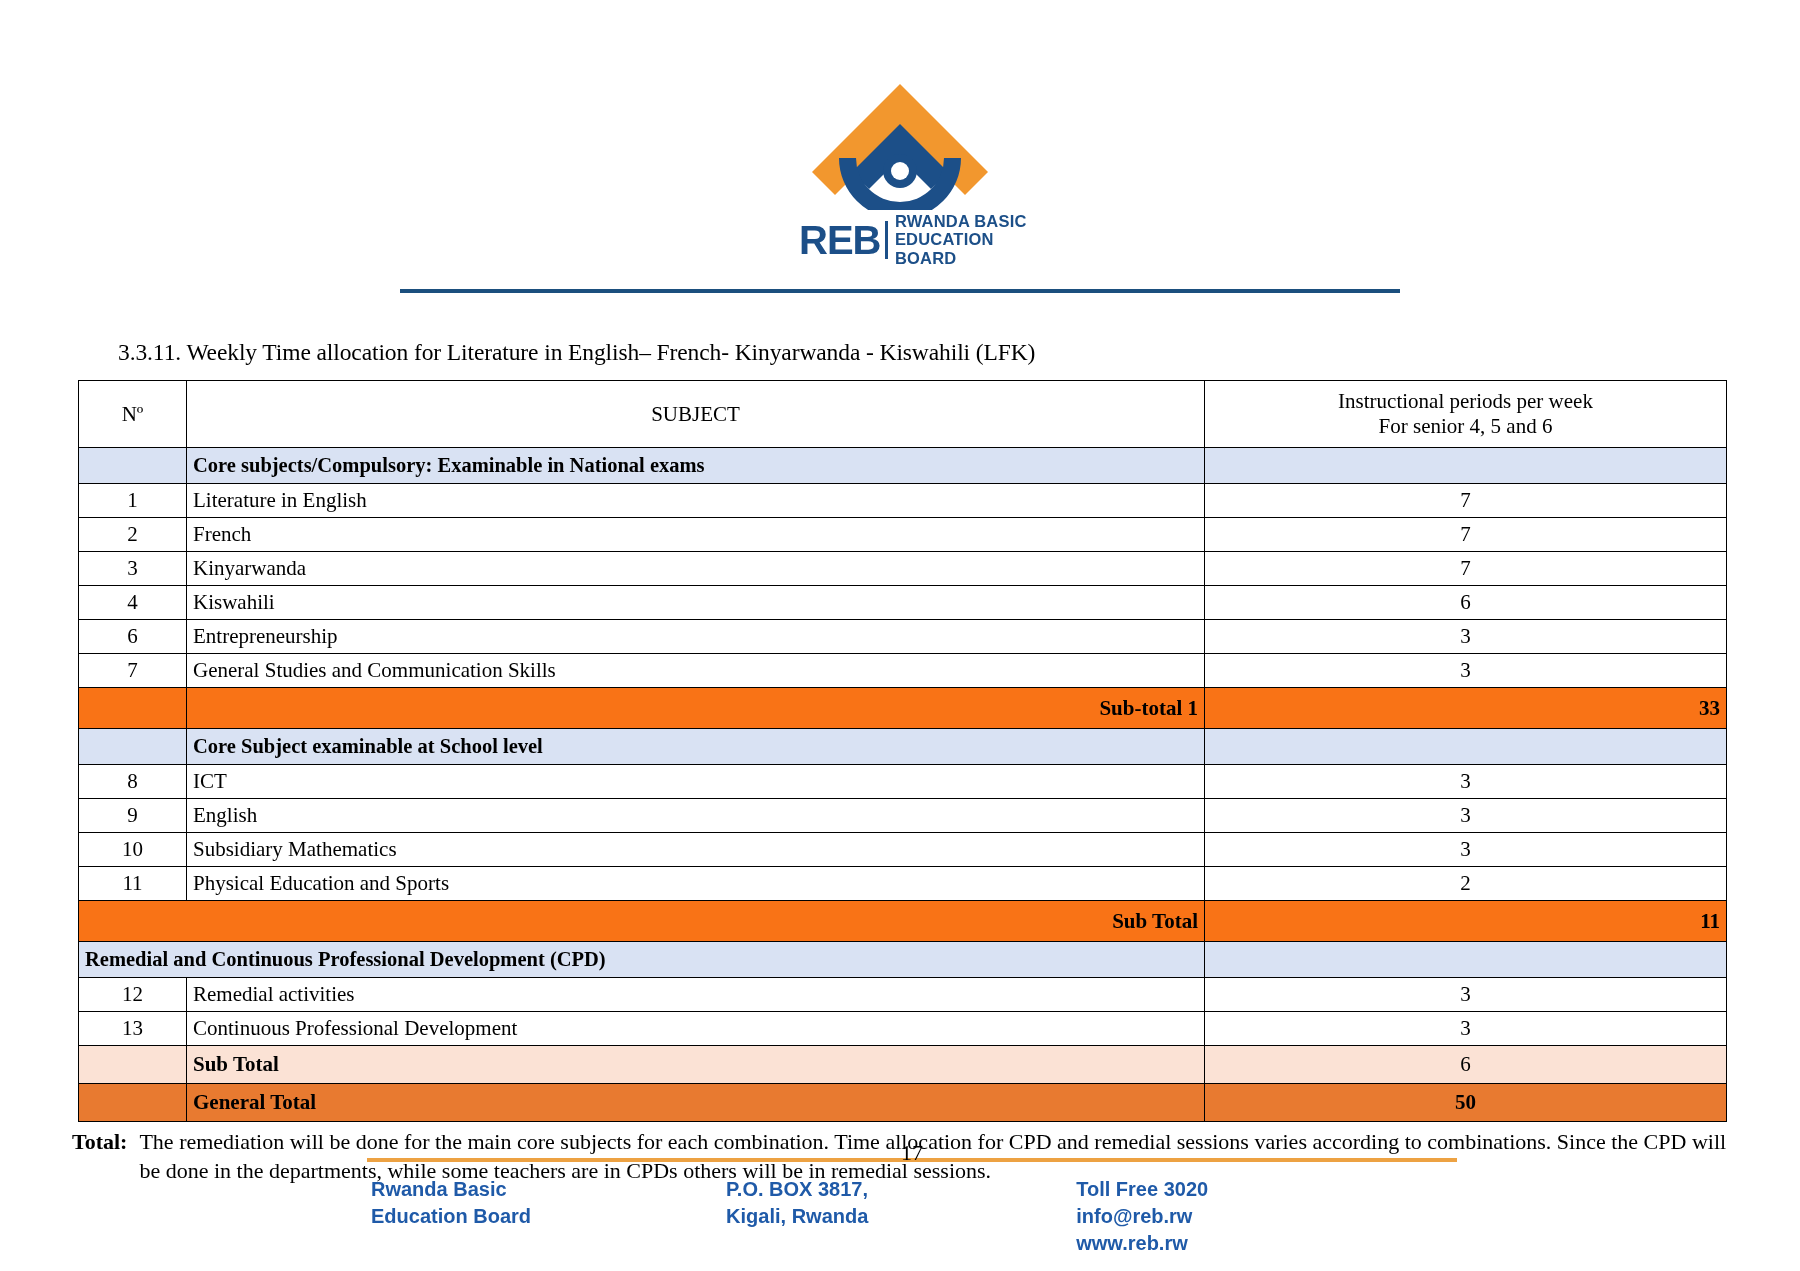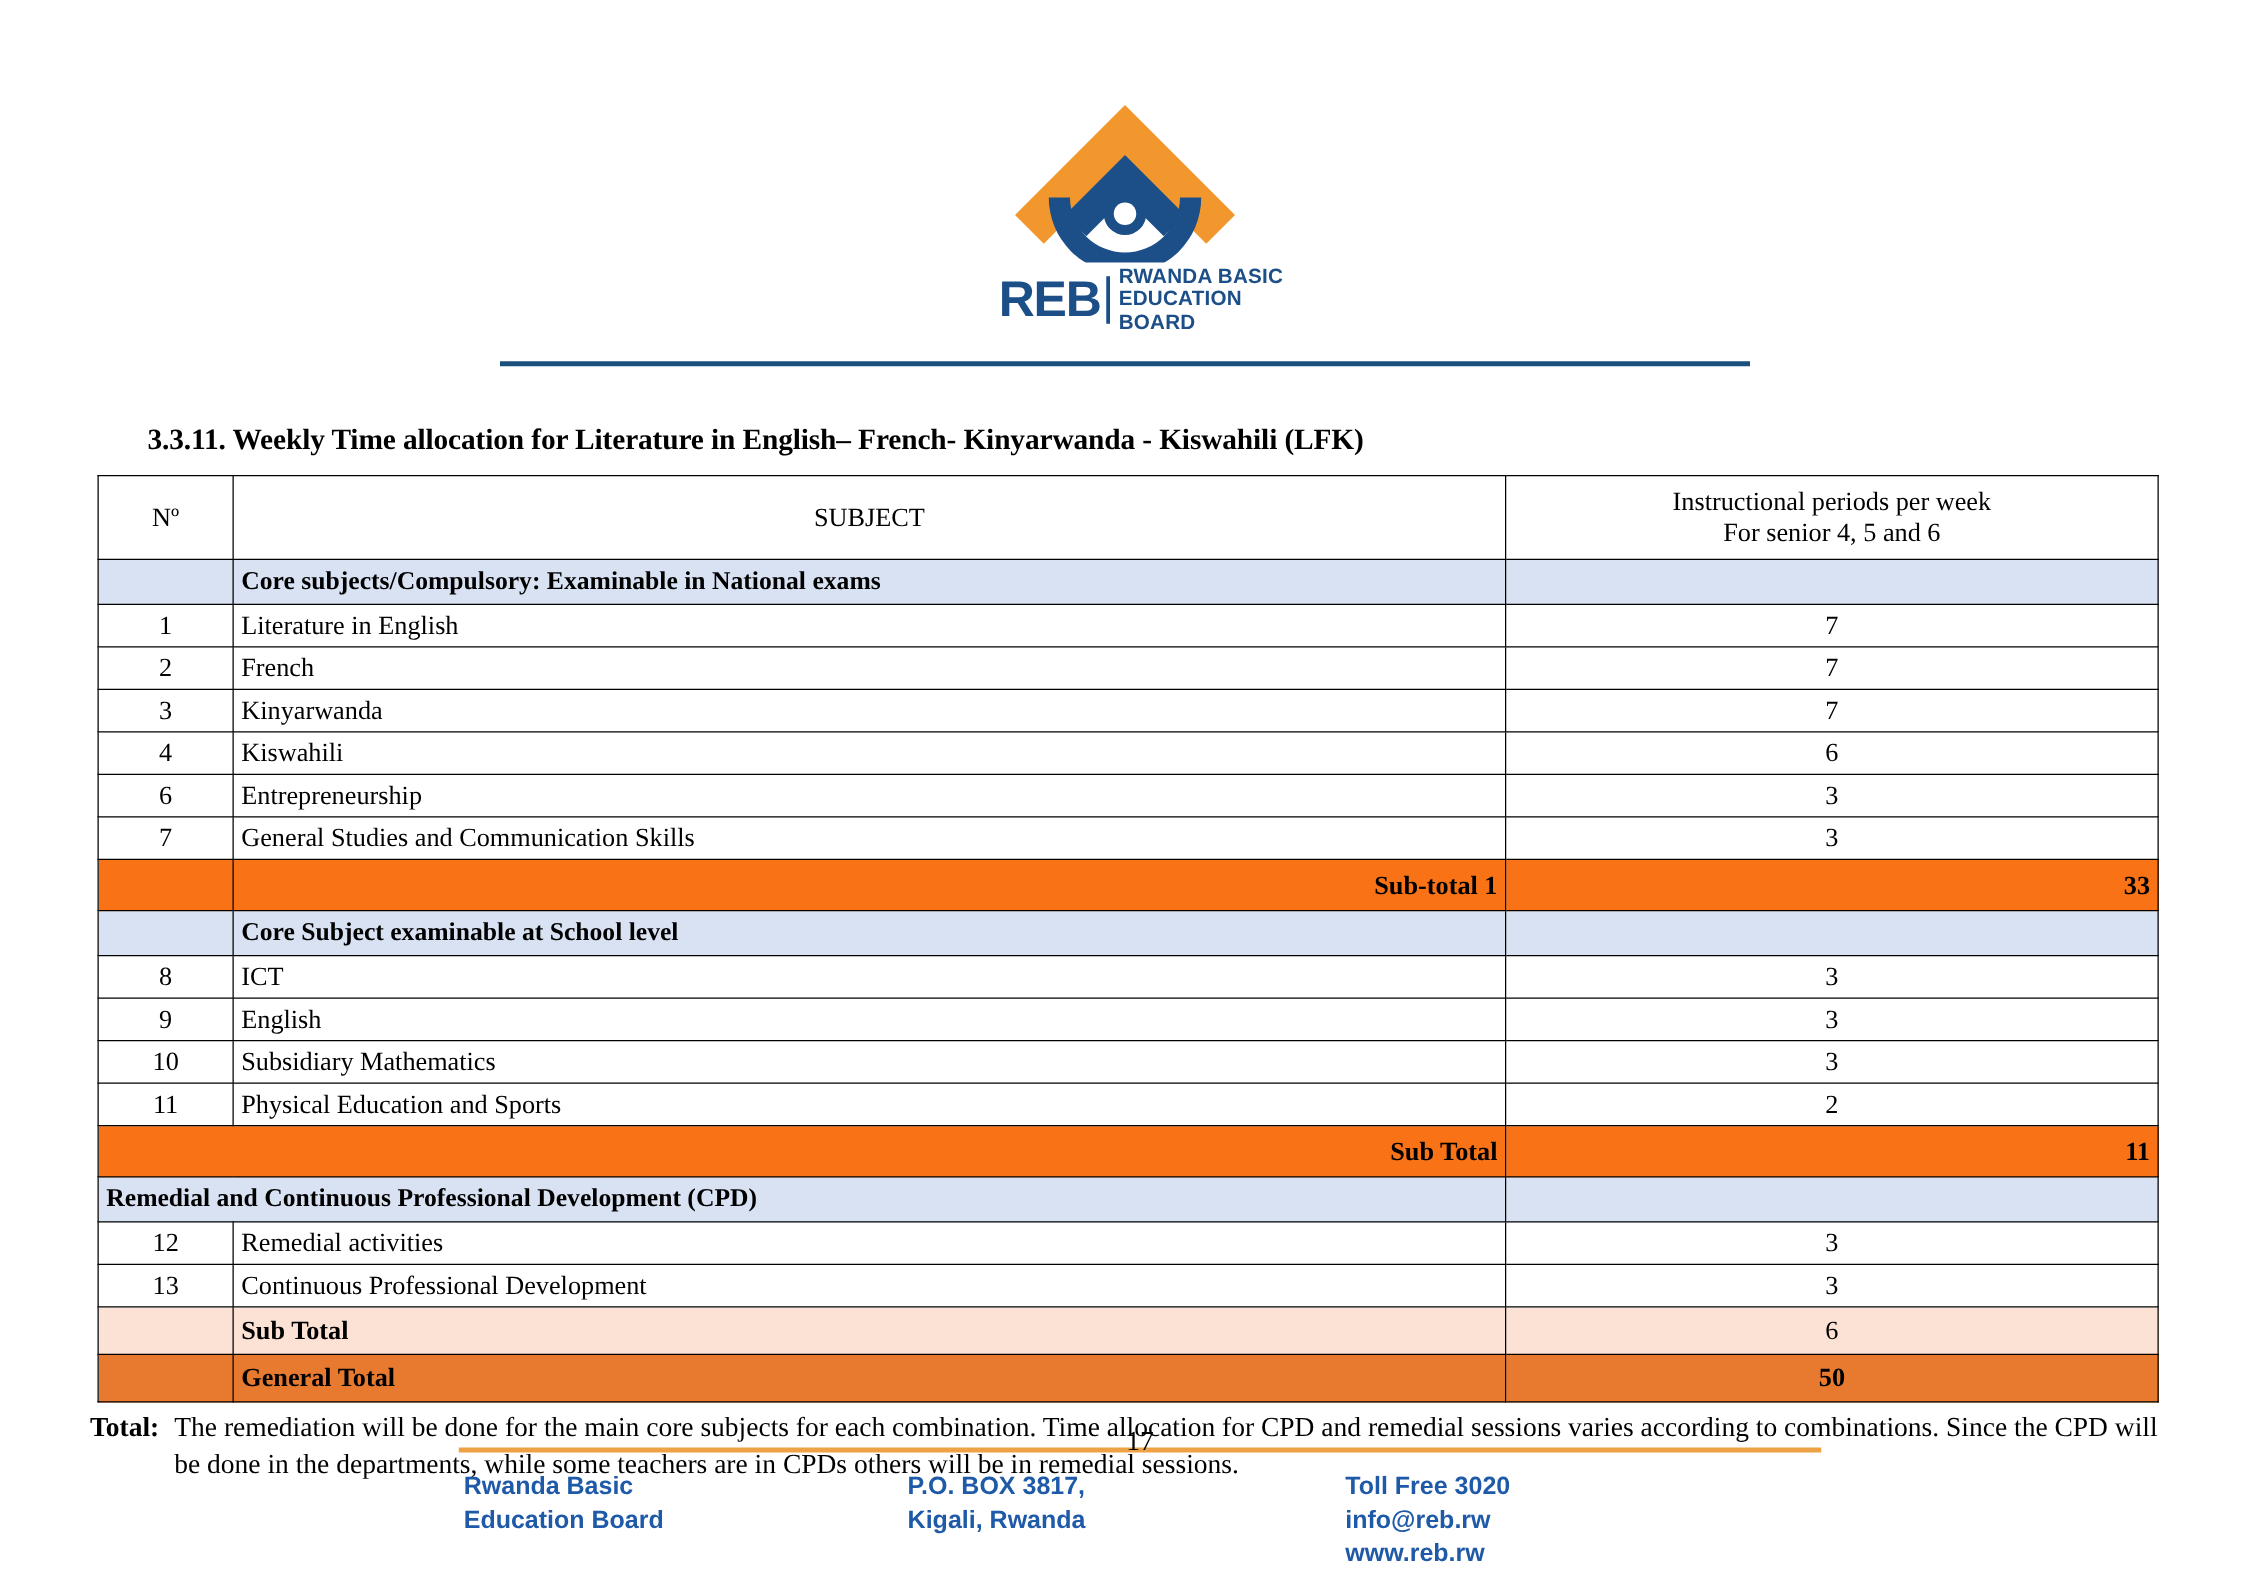--- a/index.html
+++ b/index.html
@@ -69,21 +69,21 @@
     margin-top: 22px;
     width: 1000px;
     height: 4px;
     background: #1b4f7e;
   }
 
   
   .section-title {
     margin: 46px 0 0 118px;
     font-size: 23.5px;
-    font-weight: bold;
+    font-weight: normal;
     letter-spacing: -0.1px;
   }
 
   
   .alloc-table-wrap {
     margin: 14px 0 0 78px;
     width: 1648px;
   }
   table.alloc {
     border-collapse: collapse;

